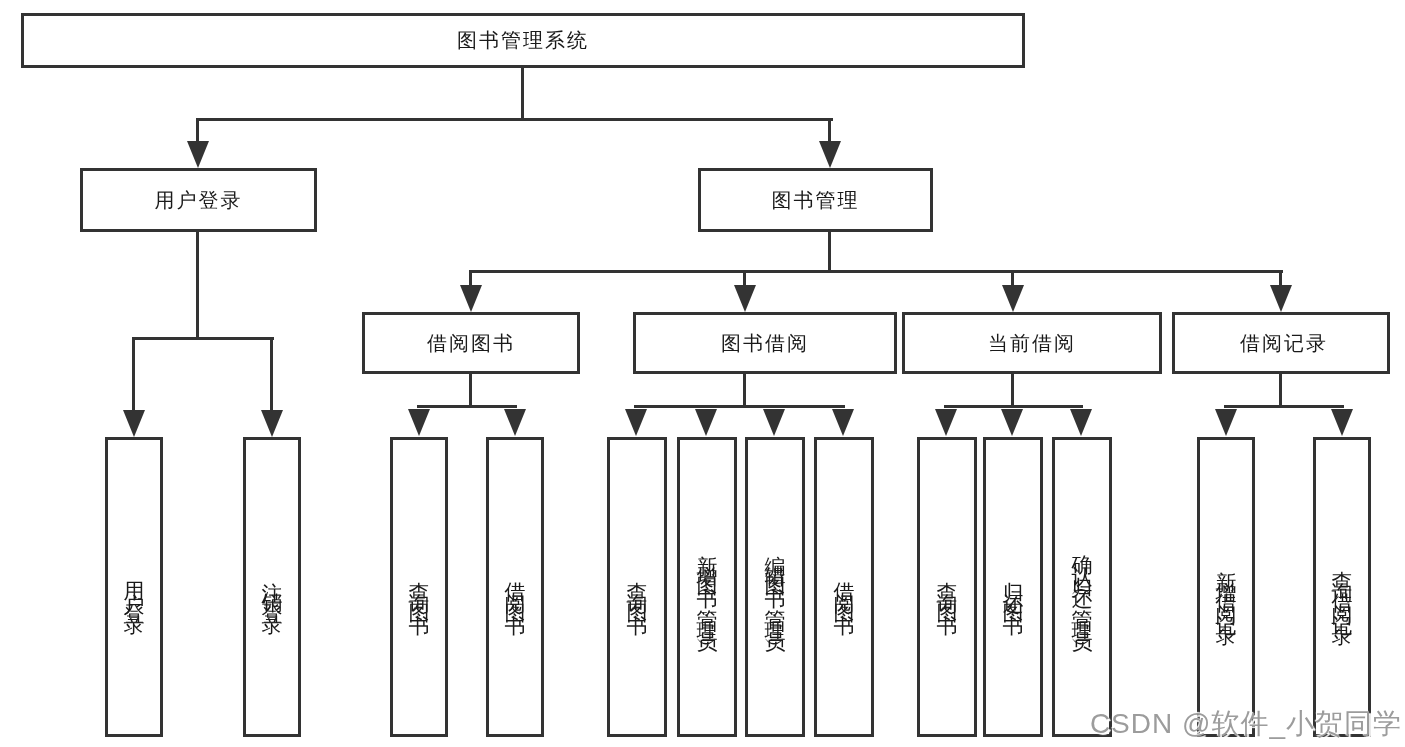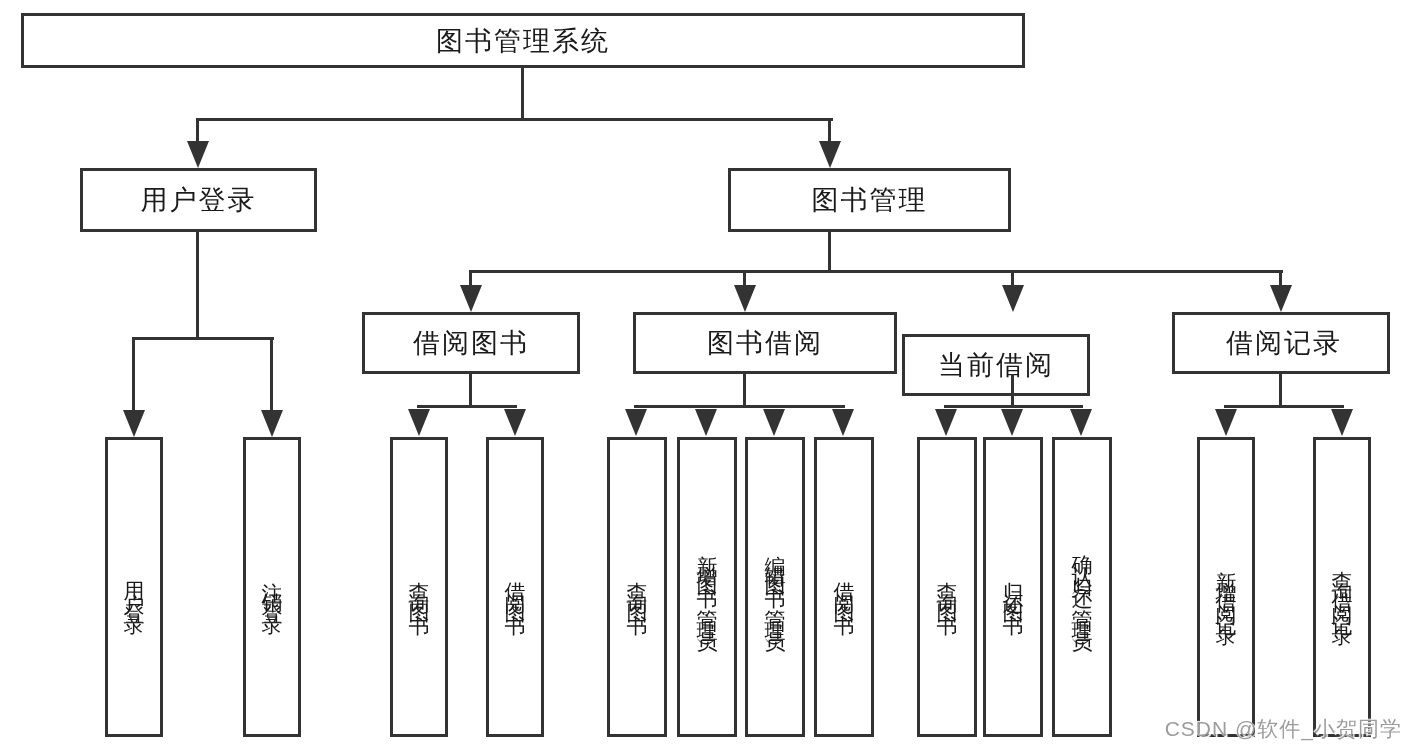--- a/index.html
+++ b/index.html
@@ -4,34 +4,34 @@
 <style>
   html,body{margin:0;padding:0;background:#ffffff;}
   .canvas{
     position:relative;width:1405px;height:747px;background:#ffffff;overflow:hidden;
     font-family:"Liberation Sans", sans-serif;
   }
   .box{
     position:absolute;box-sizing:border-box;border:3px solid #333333;background:#ffffff;
     display:flex;align-items:center;justify-content:center;color:#1a1a1a;
   }
-  .hbox{font-size:27px;letter-spacing:2px;font-weight:500;}
+  .hbox{font-size:20px;letter-spacing:2px;font-weight:500;}
   .vbox span{
     writing-mode:vertical-rl;text-orientation:mixed;
     font-size:21px;letter-spacing:11px;line-height:1.15;font-weight:500;
   }
   .line{position:absolute;background:#333333;}
   .arrow{
     position:absolute;width:0;height:0;
     border-left:11px solid transparent;border-right:11px solid transparent;
     border-top:27px solid #333333;
   }
   .watermark{
     position:absolute;right:3px;bottom:4px;z-index:5;
-    font-size:21px;letter-spacing:1px;color:#9c9c9c;
+    font-size:28px;letter-spacing:1px;color:#9c9c9c;
     text-shadow:2px 2px 1px #ffffff,-1px -1px 1px #ffffff;
   }
 </style>
 </head>
 <body>
 
 <div class="canvas">
 
   <div class="box hbox" style="left:21px;top:13px;width:1004px;height:55px;">
     <span>图书管理系统</span>
@@ -40,21 +40,21 @@
   <div class="line" style="left:521px;top:66px;width:3px;height:54px;"></div>
   <div class="line" style="left:197px;top:118px;width:636px;height:3px;"></div>
   <div class="line" style="left:196px;top:118px;width:3px;height:26px;"></div>
   <div class="line" style="left:828px;top:118px;width:3px;height:26px;"></div>
   <div class="arrow" style="left:187px;top:141px;"></div>
   <div class="arrow" style="left:819px;top:141px;"></div>
 
   <div class="box hbox" style="left:80px;top:168px;width:237px;height:64px;">
     <span>用户登录</span>
   </div>
-  <div class="box hbox" style="left:728px;top:168px;width:283px;height:64px;">
+  <div class="box hbox" style="left:698px;top:168px;width:235px;height:64px;">
     <span>图书管理</span>
   </div>
 
   <div class="line" style="left:196px;top:232px;width:3px;height:108px;"></div>
   <div class="line" style="left:132px;top:337px;width:142px;height:3px;"></div>
   <div class="line" style="left:132px;top:337px;width:3px;height:76px;"></div>
   <div class="line" style="left:270px;top:337px;width:3px;height:76px;"></div>
   <div class="arrow" style="left:123px;top:410px;"></div>
   <div class="arrow" style="left:261px;top:410px;"></div>
 
@@ -68,21 +68,21 @@
   <div class="arrow" style="left:734px;top:285px;"></div>
   <div class="arrow" style="left:1002px;top:285px;"></div>
   <div class="arrow" style="left:1270px;top:285px;"></div>
 
   <div class="box hbox" style="left:362px;top:312px;width:218px;height:62px;">
     <span>借阅图书</span>
   </div>
   <div class="box hbox" style="left:633px;top:312px;width:264px;height:62px;">
     <span>图书借阅</span>
   </div>
-  <div class="box hbox" style="left:902px;top:312px;width:188px;height:62px;margin-top:22px;">
+  <div class="box hbox" style="left:902px;top:312px;width:260px;height:62px;">
     <span>当前借阅</span>
   </div>
   <div class="box hbox" style="left:1172px;top:312px;width:218px;height:62px;padding-left:6px;">
     <span>借阅记录</span>
   </div>
 
   <div class="line" style="left:469px;top:374px;width:3px;height:34px;"></div>
   <div class="line" style="left:417px;top:405px;width:100px;height:3px;"></div>
   <div class="arrow" style="left:408px;top:409px;"></div>
   <div class="arrow" style="left:504px;top:409px;"></div>

